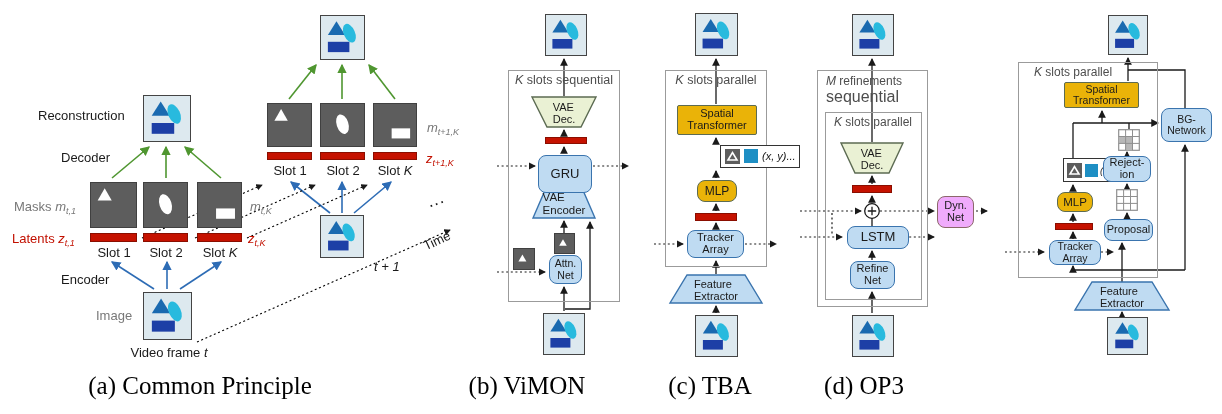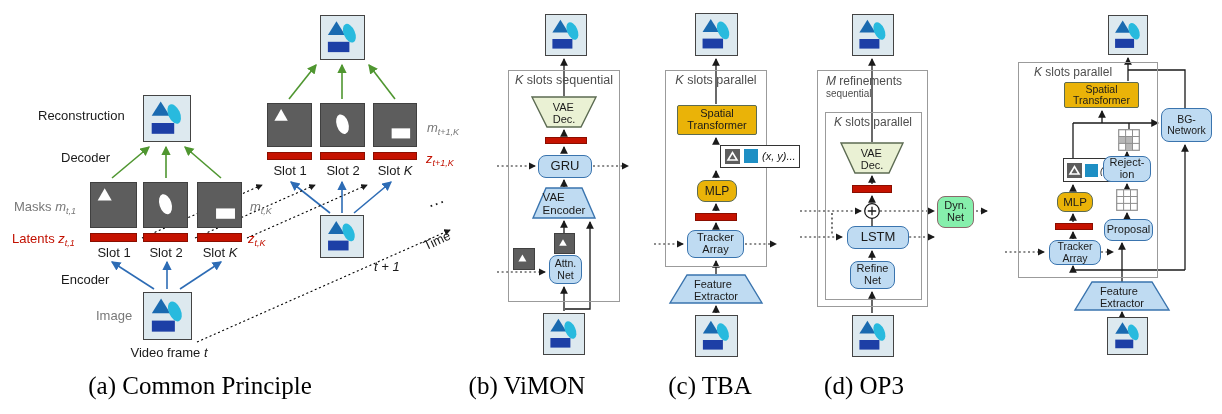--- a/index.html
+++ b/index.html
@@ -11,21 +11,21 @@
   .gray{color:#787878;}
   .red{color:#c21000;}
   .boxlbl{color:#4d4d4d;}
   i{font-style:italic;}
   .msub{font-size:9px;vertical-align:-3px;letter-spacing:0;}
   .node{position:absolute;display:flex;flex-direction:column;align-items:center;justify-content:center;
         text-align:center;line-height:1.08;box-sizing:border-box;}
   .blue{background:#bfdbf2;border:1.4px solid #3a74ae;border-radius:8px;}
   .green{background:#eab308;border:1.4px solid #5c6b52;border-radius:8px;}
   .rect{border-radius:2px;}
-  .pink{background:#86efac;border:1.4px solid #8c686b;border-radius:8px;}
+  .pink{background:#f0abfc;border:1.4px solid #8c686b;border-radius:8px;}
   .whitebox{position:absolute;background:#fff;border:1.3px solid #333;box-sizing:border-box;margin-left:43px;}
   .redbar{position:absolute;background:#c51200;border:1px solid #8a0e00;box-sizing:border-box;}
   .gbox{position:absolute;border:1.5px solid #9b9b9b;box-sizing:border-box;}
   .img-sq{position:absolute;background:#dde9ef;border:1.5px solid #444;box-sizing:border-box;}
   .mask-sq{position:absolute;background:#5d5d5d;border:1px solid #404040;box-sizing:border-box;}
   .img-sq svg,.mask-sq svg{position:absolute;left:0;top:0;width:100%;height:100%;}
   .cap{position:absolute;font-family:"Liberation Serif",serif;font-size:25px;color:#000;
        white-space:nowrap;transform:translateX(-50%);}
   .trap-lbl{position:absolute;text-align:left;line-height:1.12;transform:translateX(-50%);white-space:nowrap;}
   .bluesq{position:absolute;background:#1e8fc4;}
@@ -273,21 +273,21 @@
     <svg viewBox="0 0 100 100">
         <use href="#sym-scene"></use>
       </svg>
     </div>
 
   <div class="trap-lbl" style="left:564px;top:101px;font-size:11px">
     <div>VAE</div>
       <div>Dec.</div>
     </div>
   <div class="redbar" style="left:545px;top:137px;width:42px;height:7px"></div>
-  <div class="node blue" style="left:538px;top:155px;width:54px;height:23px;font-size:13px">
+  <div class="node blue" style="left:538px;top:155px;width:54px;height:38px;font-size:13px">
       <div>GRU</div>
     </div>
   <div class="trap-lbl" style="left:564px;top:191px;font-size:11.5px">
     <div>VAE</div>
       <div>Encoder</div>
     </div>
 
   <div class="mask-sq" style="left:554px;top:233px;width:21px;height:21px">
     <svg viewBox="0 0 100 100">
         <polygon points="22,62 42,28 62,62" fill="#fff"></polygon>
@@ -340,21 +340,21 @@
     <div>Tracker</div>
       <div>Array</div>
     </div>
   <div class="trap-lbl" style="left:716px;top:278px;font-size:11px">
     <div>Feature</div>
       <div>Extractor</div>
     </div>
 
   <div class="gbox" style="left:817px;top:70px;width:111px;height:237px"></div>
   <span class="lbl boxlbl" style="left:826px;top:75px;font-size:12px"><i>M</i><span> refinements</span></span>
-  <span class="lbl boxlbl" style="left:826px;top:89px;font-size:10px">sequential</span>
+  <span class="lbl boxlbl" style="left:826px;top:89px;font-size:16px">sequential</span>
   <div class="gbox" style="left:825px;top:112px;width:97px;height:188px"></div>
   <span class="lbl cx boxlbl" style="left:873px;top:116px;font-size:12px"><i>K</i><span> slots parallel</span></span>
 
   <div class="img-sq" style="left:852px;top:14px;width:42px;height:42px">
     <svg viewBox="0 0 100 100">
         <use href="#sym-scene"></use>
       </svg>
     </div>
   <div class="img-sq" style="left:852px;top:315px;width:42px;height:42px">
     <svg viewBox="0 0 100 100">

